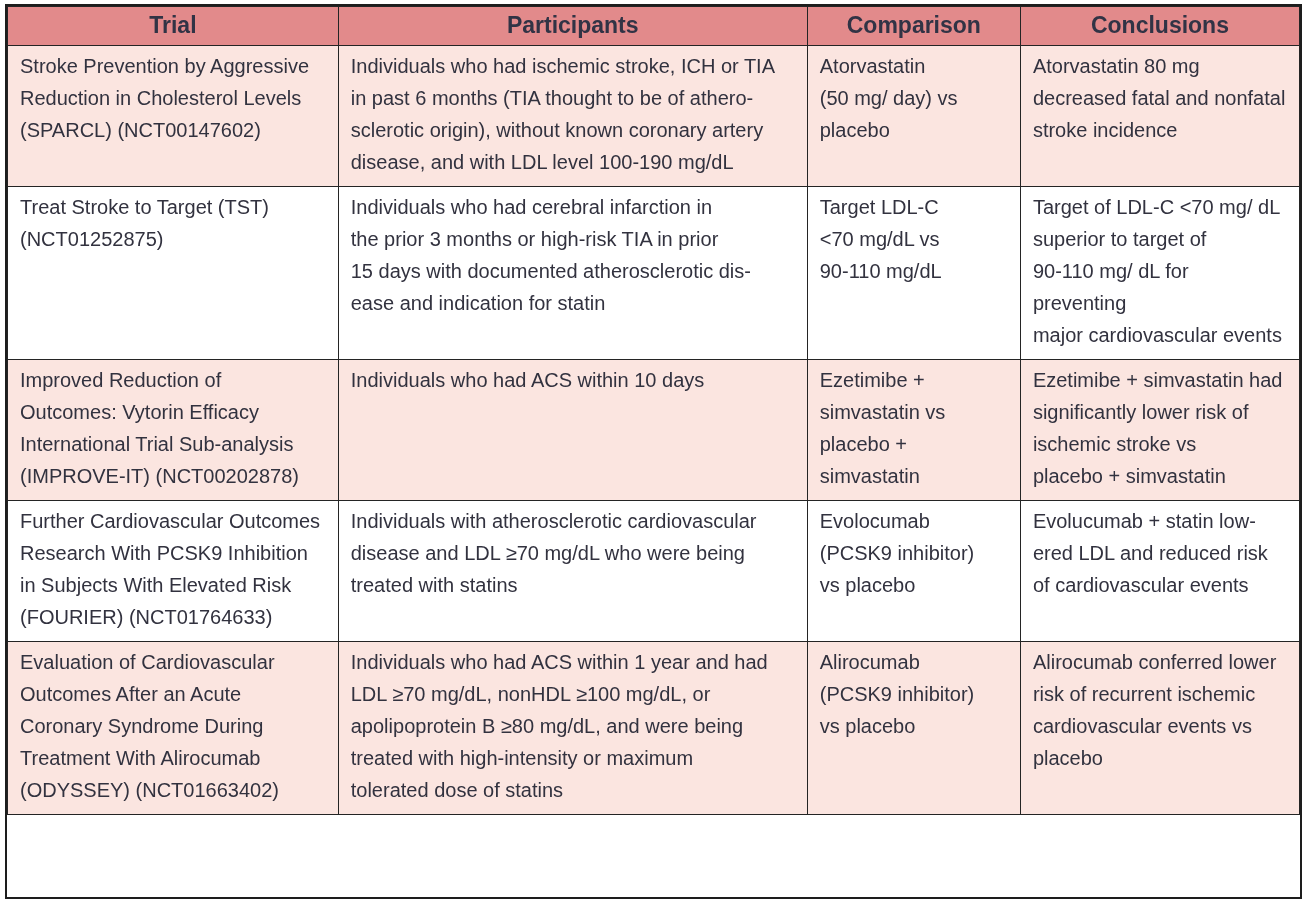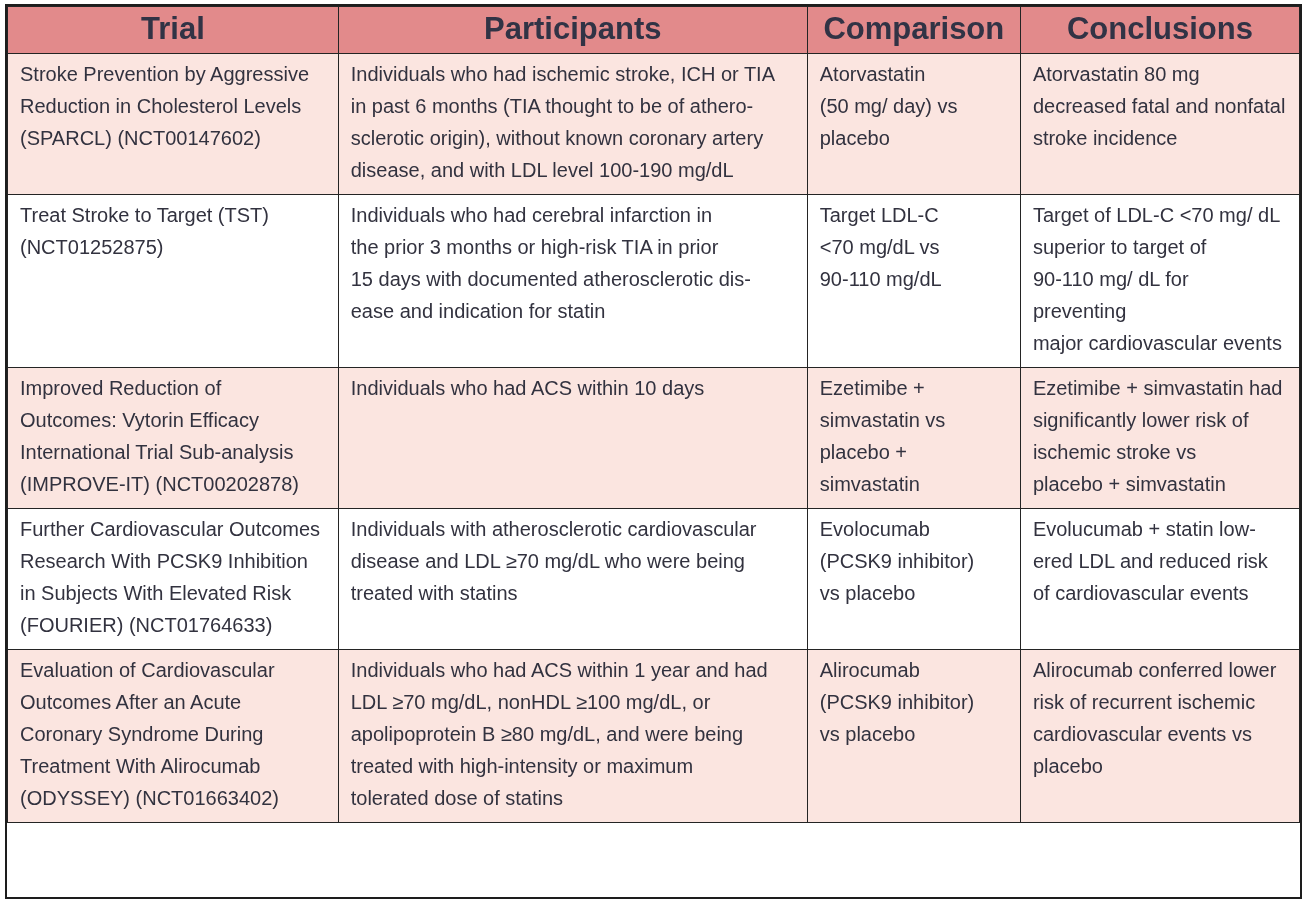--- a/index.html
+++ b/index.html
@@ -29,21 +29,21 @@
     border-bottom:2px solid #1d1d1d;
   }
   table.main {
     width:100%;
     border-collapse:collapse;
     table-layout:fixed;
   }
   table.main th {
     background:#E28A8B;
     color:#313345;
-    font-size:31px;
+    font-size:23px;
     font-weight:bold;
     text-align:center;
     padding:4px 4px 6px;
     border:1px solid #242424;
     height:28px;
   }
   table.main td {
     vertical-align:top;
     text-align:left;
     padding:4px 12px 8px;

